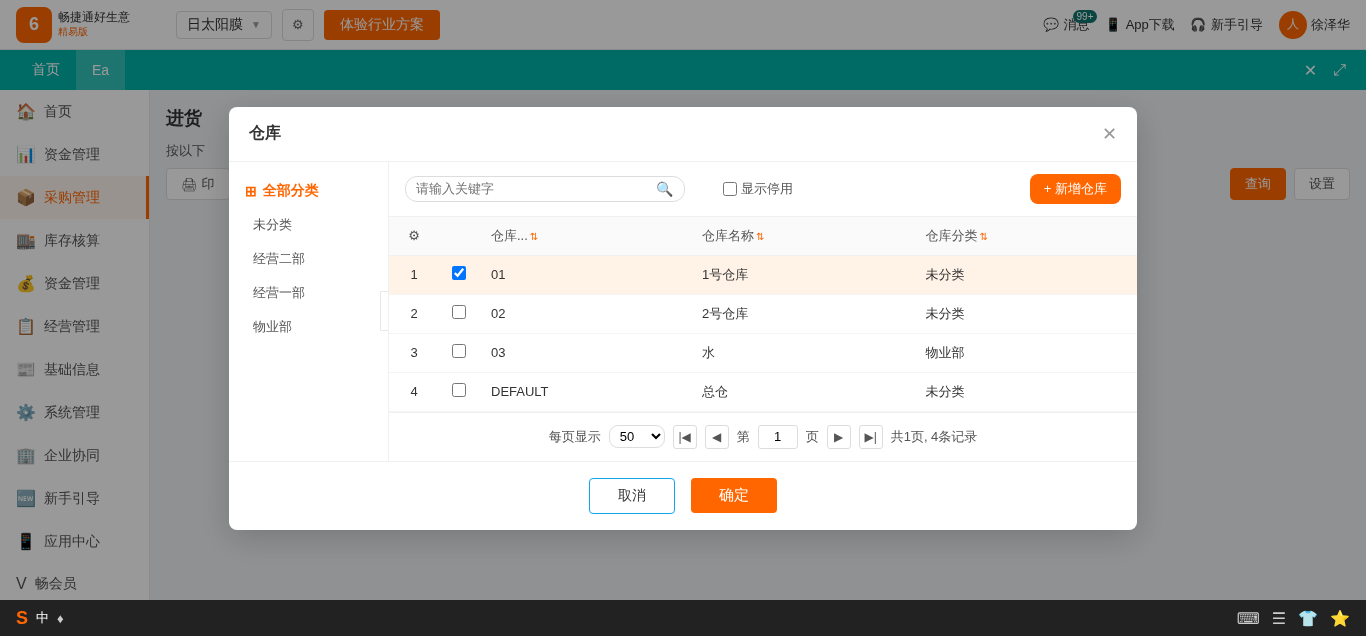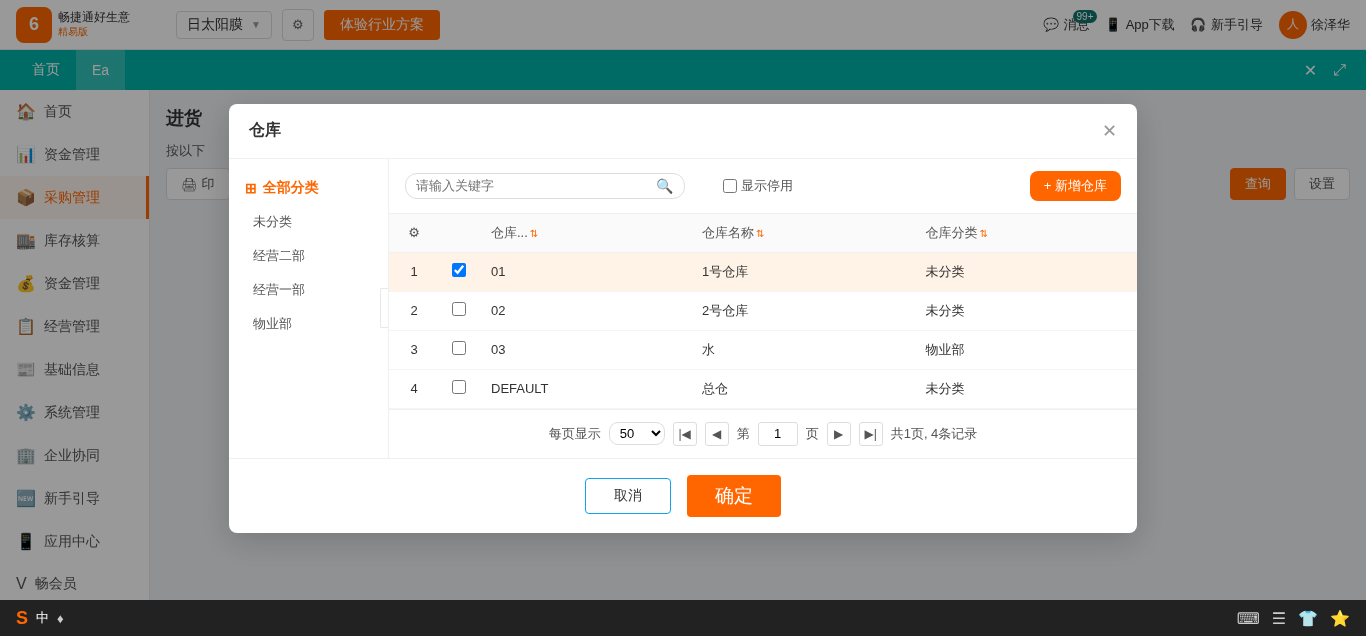--- a/index.html
+++ b/index.html
@@ -206,21 +206,21 @@
     .page-input { width: 40px; height: 24px; border: 1px solid #ddd; border-radius: 3px; text-align: center; font-size: 13px; }
     .page-size-select { padding: 2px 6px; border: 1px solid #ddd; border-radius: 9px; font-size: 13px; background: #fff; cursor: pointer; }
 
     
     .dialog-footer {
       display: flex; align-items: center; justify-content: center; gap: 16px;
       padding: 16px;
       border-top: 1px solid #f0f0f0;
     }
     .footer-cancel { padding: 8px 28px; border: 1px solid #0ea5e9; border-radius: 4px; background: #fff; cursor: pointer; font-size: 14px; color: #333; }
-    .footer-confirm { padding: 8px 28px; border: none; border-radius: 4px; background: #f60; color: #fff; cursor: pointer; font-size: 19px; }
+    .footer-confirm { padding: 8px 28px; border: none; border-radius: 4px; background: #f60; color: #fff; cursor: pointer; font-size: 15px; }
 
     
     .bottom-bar {
       position: fixed; bottom: 0; left: 0; right: 0;
       height: 36px; background: #222;
       display: flex; align-items: center; justify-content: space-between;
       padding: 0 16px; z-index: 200;
     }
     .bottom-left { display: flex; align-items: center; gap: 8px; color: #fff; font-size: 13px; }
     .bottom-right { display: flex; align-items: center; gap: 12px; color: #ccc; font-size: 16px; }

